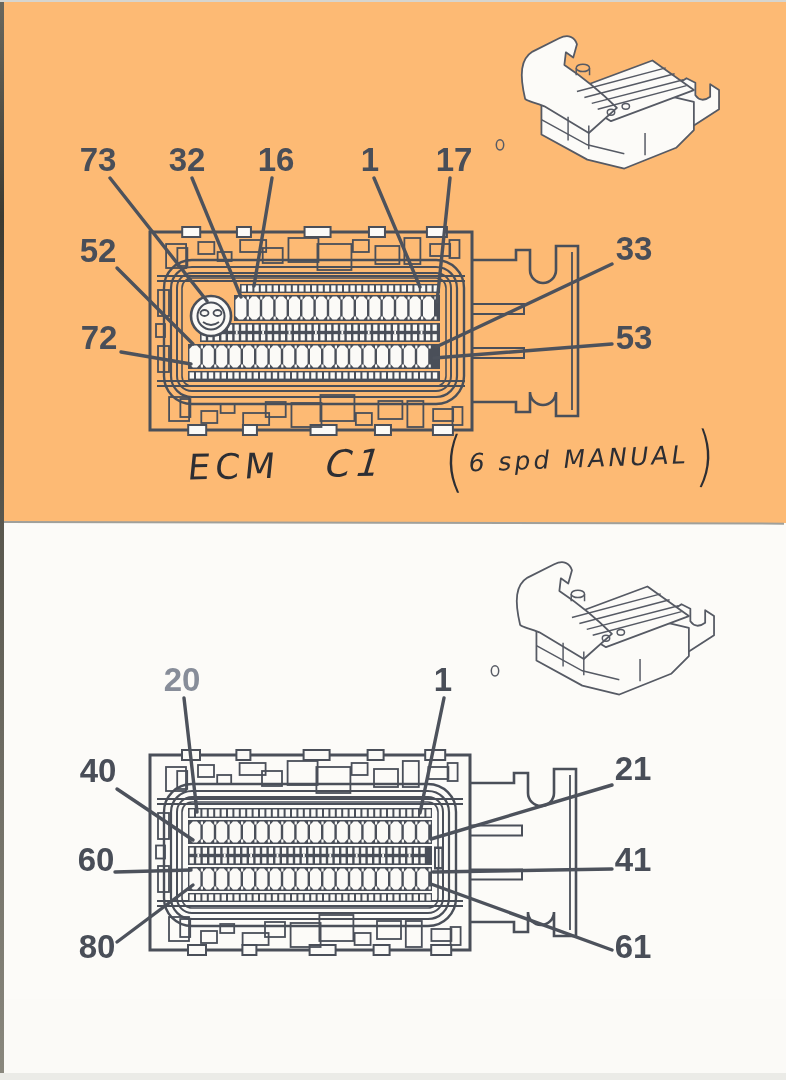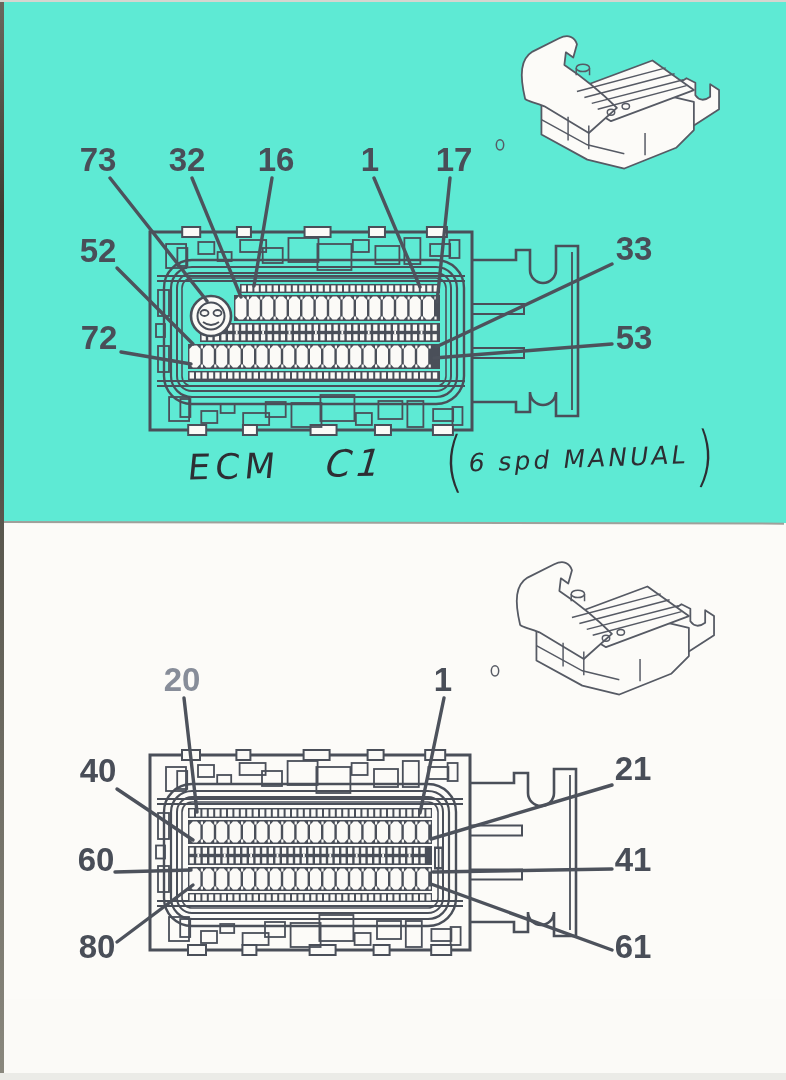--- a/index.html
+++ b/index.html
@@ -2,21 +2,21 @@
 <html><head>
 <meta charset="utf-8">
 <style>
   html,body{margin:0;padding:0;}
   body{
     width:786px;height:1080px;position:relative;overflow:hidden;
     background:#fbfaf7;
     font-family:"Liberation Sans",sans-serif;
   }
   .scan-page{position:absolute;left:0;width:786px;}
-  #page1{top:0;height:523px;background:#5eead4;}
+  #page1{top:0;height:523px;background:#fdba74;}
   #page2{top:523px;height:476px;background:#fcfbf8;}
   svg{display:block;}
   .callout{
     font-family:"Liberation Sans",sans-serif;
     font-weight:bold;font-size:33px;fill:#494e58;
   }
   .callout.light{fill:#878d99;}
   .leader{stroke:#4d525c;stroke-width:3.4;stroke-linecap:round;}
   
   .caption{

